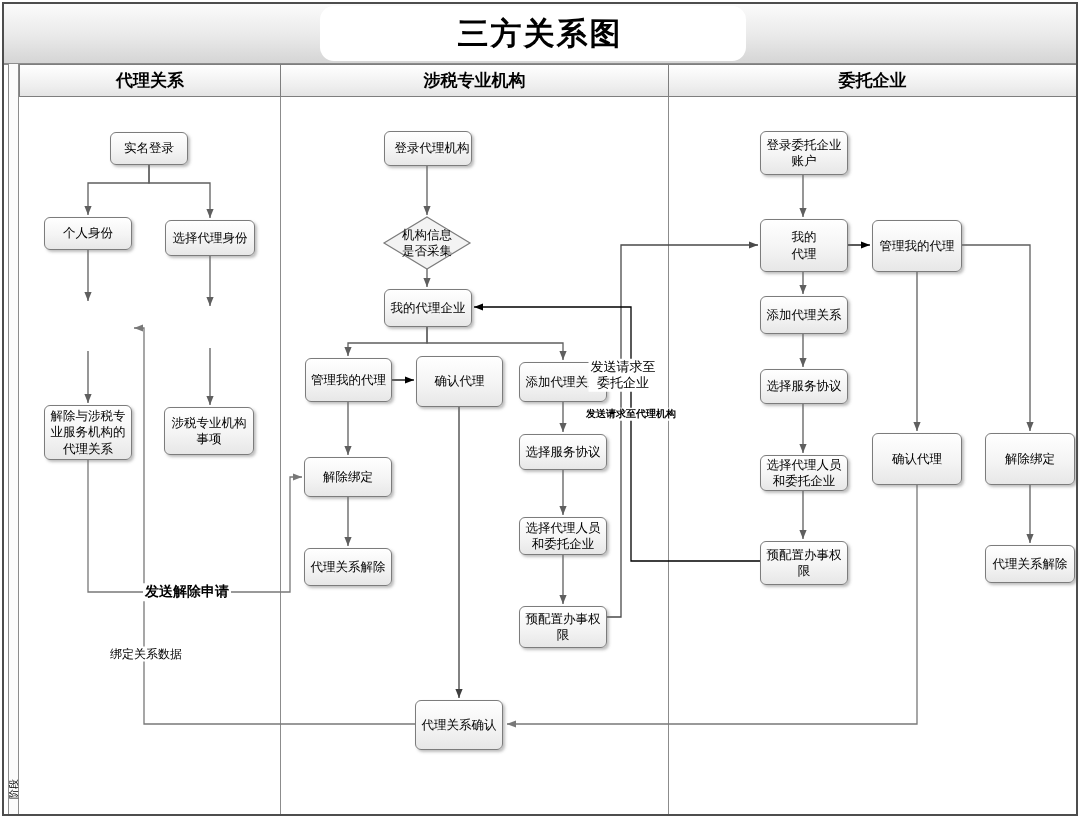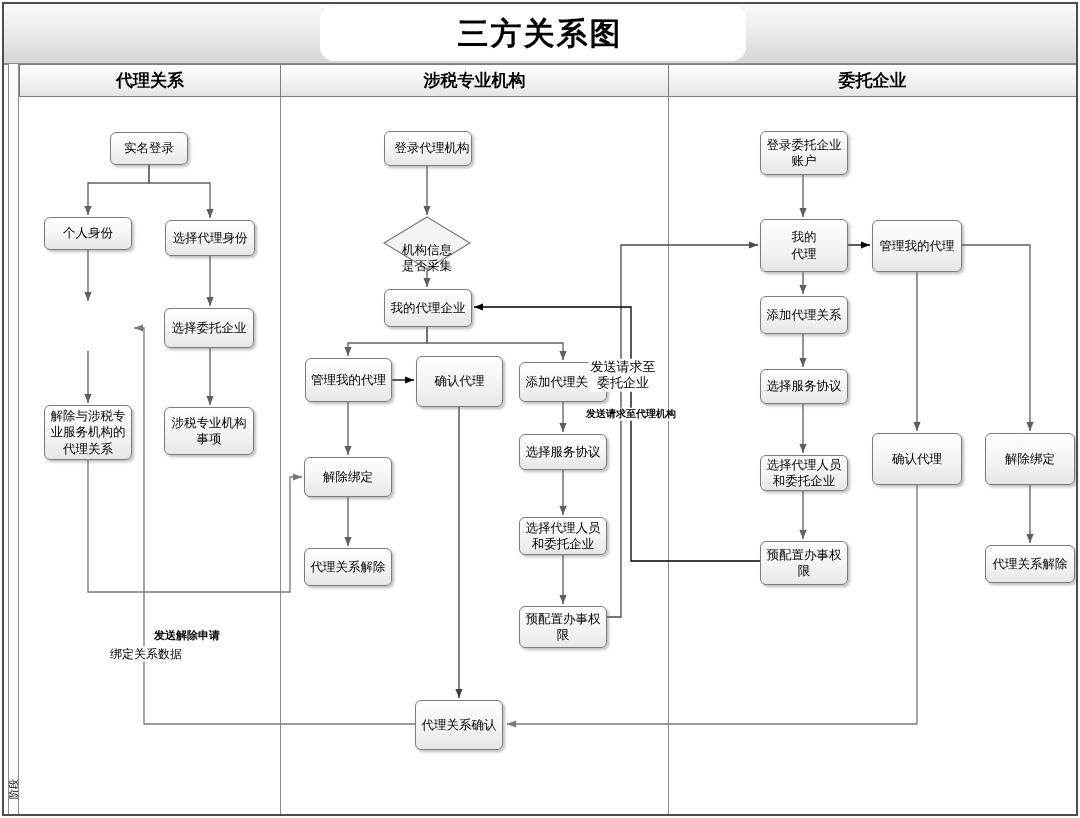--- a/index.html
+++ b/index.html
@@ -127,28 +127,27 @@
       <polygon points="1030,543 1033.6,534 1026.4,534" fill="#5f5f5f"></polygon>
       <polyline points="917,485 917,724 507,724" fill="none" stroke="#787878" stroke-width="1.3"></polyline>
       <polygon points="507,724 516,727.6 516,720.4" fill="#787878"></polygon>
       <polygon points="427,217 470,243 427,269 384,243" class="diamond-shape"></polygon>
     </svg>
 
   <div class="nodes">
       <div class="node" style="left: 110px; top: 132px; width: 78px; height: 33px;">实名登录</div>
       <div class="node" style="left: 44px; top: 217px; width: 88px; height: 33px;">个人身份</div>
       <div class="node" style="left: 165px; top: 220px; width: 90px; height: 36px;">选择代理身份</div>
-      <div class="node" style="left: 164px; top: 308px; width: 90px; height: 40px;">选择委托企业</div>
       <div class="node" style="left: 44px; top: 405px; width: 88px; height: 55px;">解除与涉税专
 业服务机构的
 代理关系</div>
       <div class="node" style="left: 164px; top: 407px; width: 90px; height: 48px;">涉税专业机构
 事项</div>
       <div class="node" style="left: 384px; top: 131px; width: 88px; height: 35px; padding-left: 8px;">登录代理机构</div>
-      <div class="node diamond-text" style="left: 384px; top: 232px; width: 86px; height: 52px;">机构信息
+      <div class="node diamond-text" style="left: 384px; top: 217px; width: 86px; height: 52px;">机构信息
 是否采集</div>
       <div class="node" style="left: 384px; top: 289px; width: 88px; height: 38px;">我的代理企业</div>
       <div class="node" style="left: 305px; top: 358px; width: 87px; height: 44px;">管理我的代理</div>
       <div class="node" style="left: 416px; top: 356px; width: 87px; height: 51px;">确认代理</div>
       <div class="node" style="left: 519px; top: 362px; width: 88px; height: 40px;">添加代理关系</div>
       <div class="node" style="left: 519px; top: 434px; width: 88px; height: 36px;">选择服务协议</div>
       <div class="node" style="left: 519px; top: 517px; width: 88px; height: 38px;">选择代理人员
 和委托企业</div>
       <div class="node" style="left: 304px; top: 457px; width: 88px; height: 40px;">解除绑定</div>
       <div class="node" style="left: 304px; top: 548px; width: 88px; height: 38px;">代理关系解除</div>
@@ -162,21 +161,21 @@
       <div class="node" style="left: 872px; top: 220px; width: 90px; height: 52px;">管理我的代理</div>
       <div class="node" style="left: 760px; top: 296px; width: 88px; height: 38px;">添加代理关系</div>
       <div class="node" style="left: 760px; top: 369px; width: 88px; height: 35px;">选择服务协议</div>
       <div class="node" style="left: 760px; top: 455px; width: 88px; height: 36px;">选择代理人员
 和委托企业</div>
       <div class="node" style="left: 760px; top: 541px; width: 88px; height: 44px;">预配置办事权
 限</div>
       <div class="node" style="left: 872px; top: 433px; width: 90px; height: 52px;">确认代理</div>
       <div class="node" style="left: 985px; top: 433px; width: 90px; height: 52px;">解除绑定</div>
       <div class="node" style="left: 985px; top: 545px; width: 90px; height: 38px;">代理关系解除</div>
-      <div class="edge-label bold" style="left: 187px; top: 592px; font-size: 11px; margin-top: 44px;">发送解除申请</div>
+      <div class="edge-label bold" style="left: 187px; top: 592px; font-size: 14px;">发送解除申请</div>
       <div class="edge-label" style="left: 146px; top: 654px; font-size: 12px;">绑定关系数据</div>
       <div class="edge-label" style="left: 623px; top: 375px; font-size: 13px;">发送请求至
 委托企业</div>
       <div class="edge-label bold" style="left: 631px; top: 414px; font-size: 10px;">发送请求至代理机构</div>
     </div>
 
   <div class="frame"></div>
 </div>
 
 </body></html>

